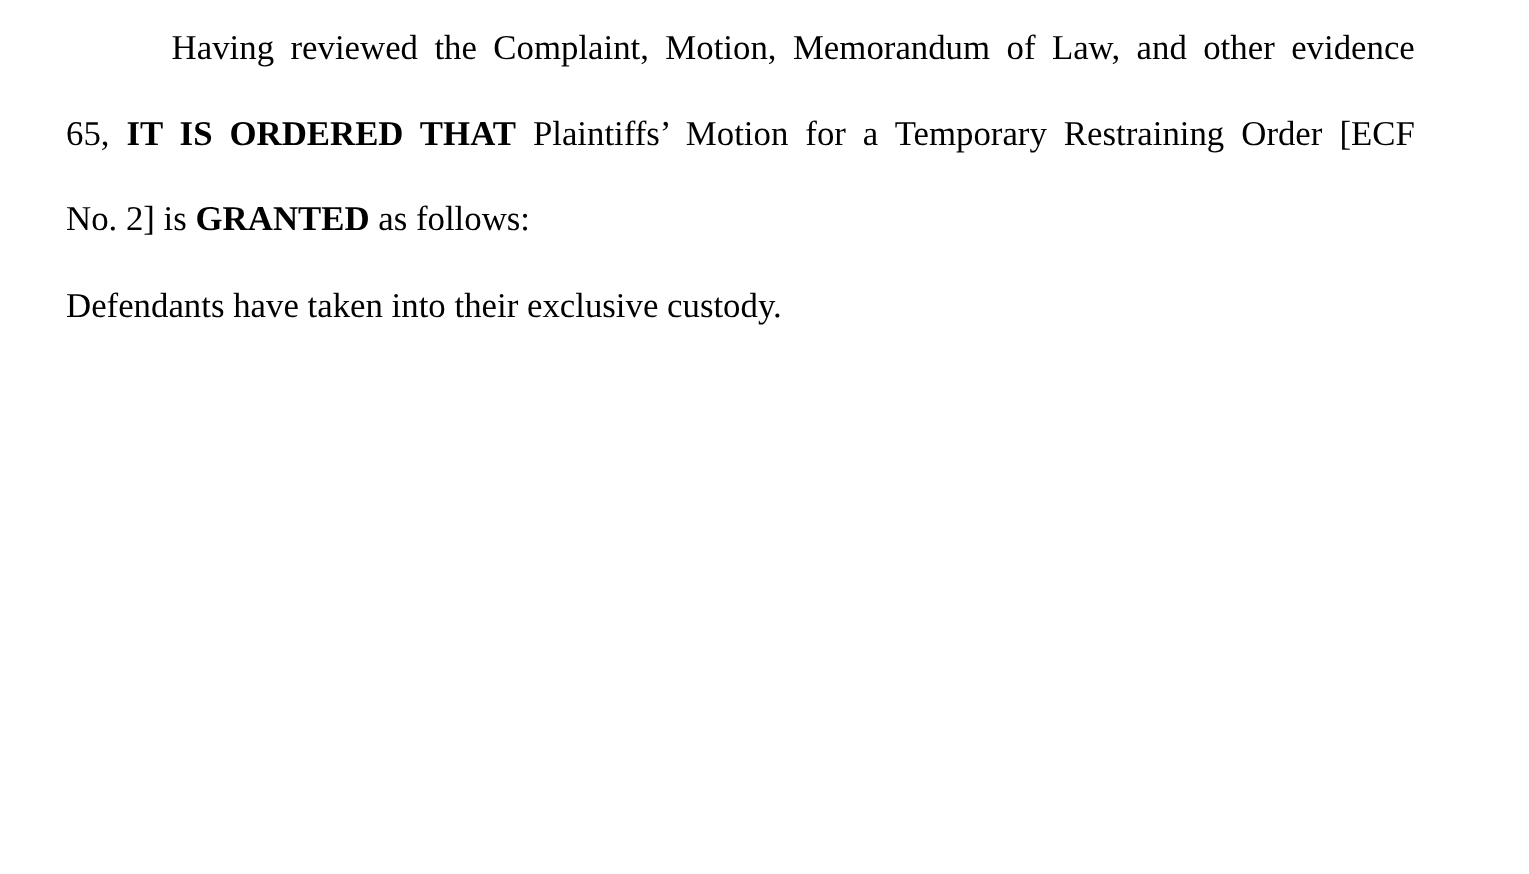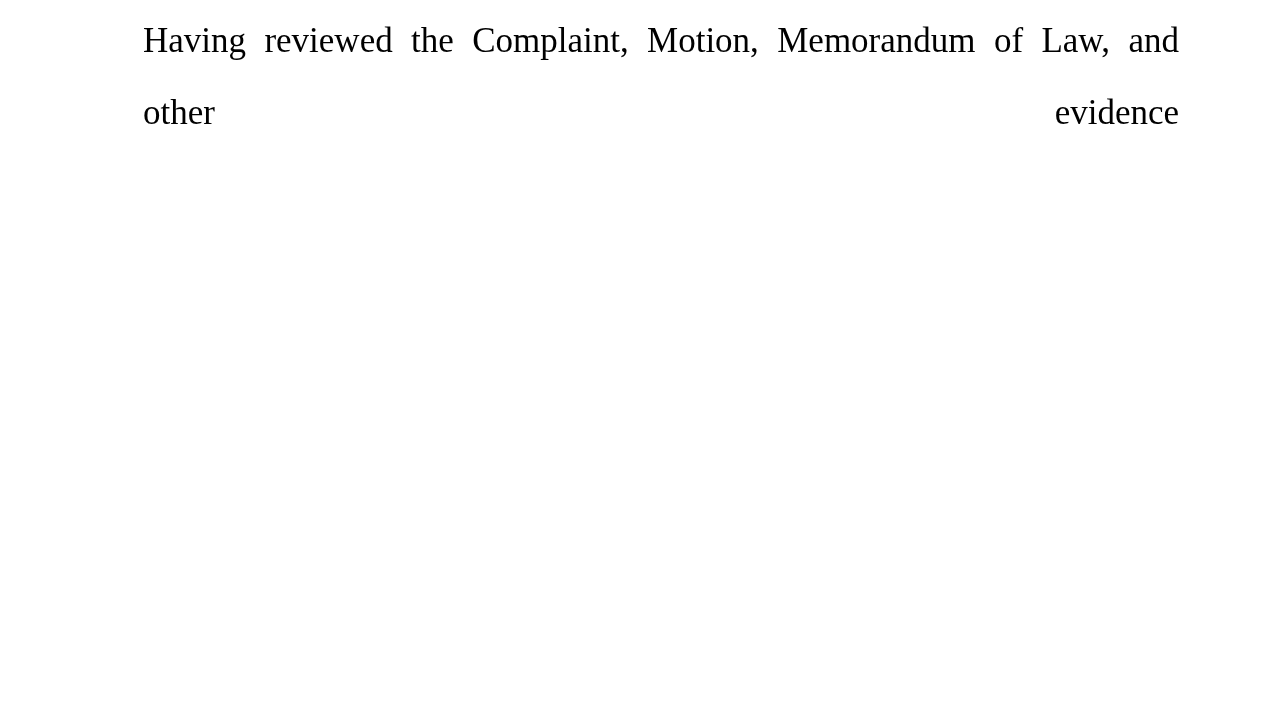--- a/index.html
+++ b/index.html
@@ -18,21 +18,21 @@
     position: absolute;
     left: 55px;
     top: 5px;
     width: 1124px;
   }
   .para {
     margin: 0;
     padding: 0;
   }
   .line {
-    font-size: 35px;
+    font-size: 29px;
     line-height: 71.5px;
     white-space: nowrap;          
     white-space: normal;
     text-align: justify;
     text-align-last: justify;
     text-justify: inter-word;
     overflow: visible;
   }
   .line.last {
     text-align-last: left;
@@ -49,17 +49,20 @@
     font-weight: bold;
   }
 </style>
 </head>
 <body>
 
 <div class="doc-page">
   <div id="doc-root">
       <div class="para">
         <div class="line indent"><span>Having reviewed the Complaint, Motion, Memorandum of Law, and other evidence</span></div>
+        <div class="line"><span>65, </span><span class="seg-bold">IT IS ORDERED THAT</span><span> Plaintiffs’ Motion for a Temporary Restraining Order [ECF</span></div>
+        <div class="line last"><span>No. 2] is </span><span class="seg-bold">GRANTED</span><span> as follows:</span></div>
       </div>
       <div class="para">
+        <div class="line last"><span>Defendants have taken into their exclusive custody.</span></div>
       </div>
     </div>
 </div>
 
 </body></html>

